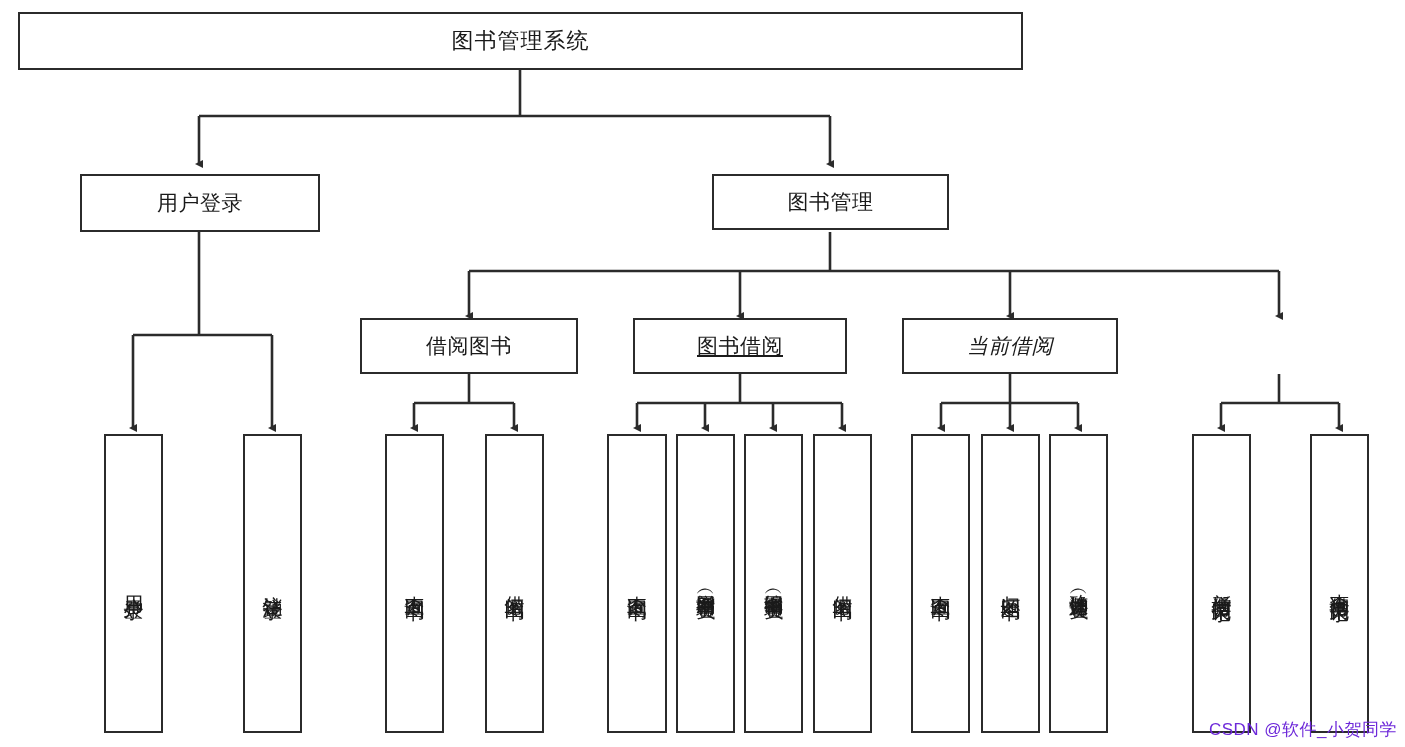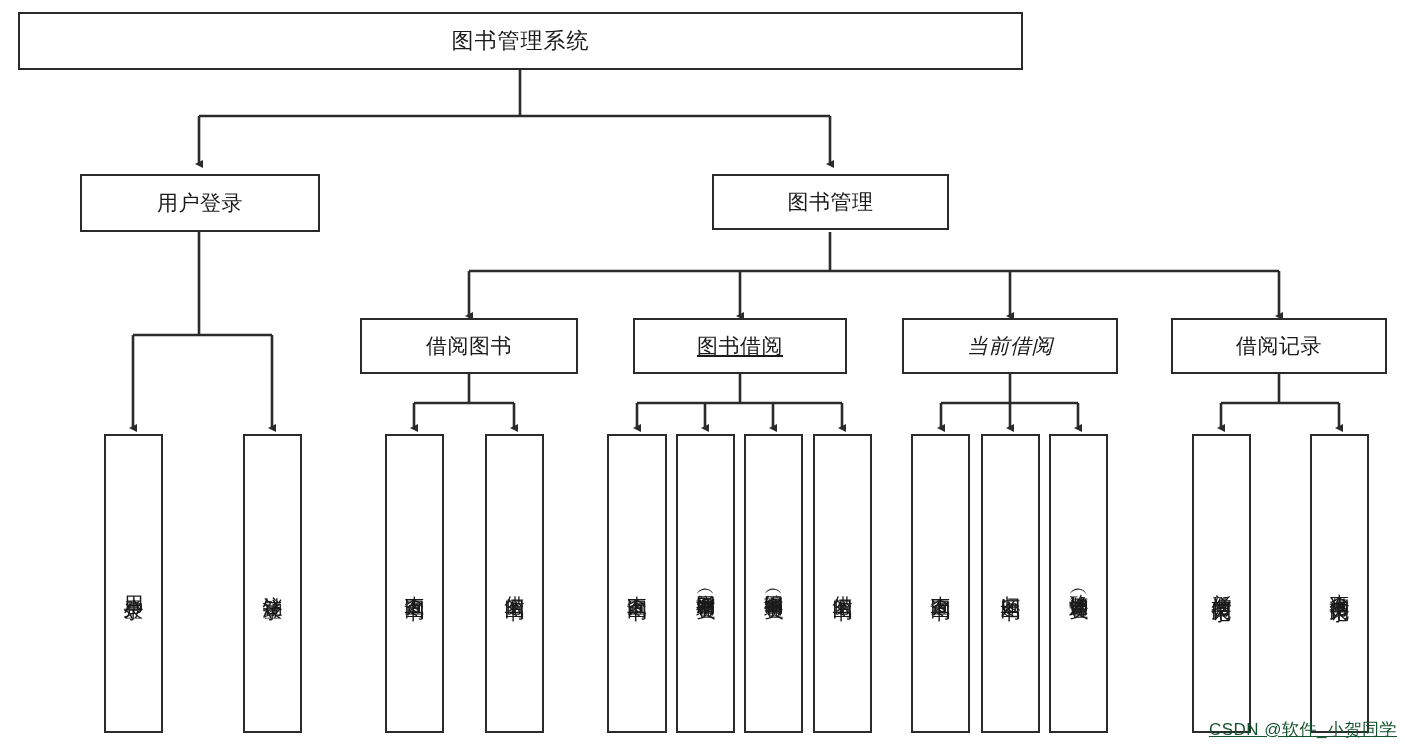--- a/index.html
+++ b/index.html
@@ -66,24 +66,23 @@
   .node.vertical.tight .node-label {
     font-size: 19px;
     letter-spacing: 1px;
     line-height: 1.18;
   }
   .watermark {
     position: absolute;
     right: 8px;
     bottom: 6px;
     font-size: 17px;
-    color: #14532d;
+    color: #6d28d9;
     letter-spacing: 0.5px;
     white-space: nowrap;
-    text-decoration: underline;
   }
 </style>
 </head>
 <body>
 
 <div id="diagram-root">
 
   <svg class="connectors" viewBox="0 0 1405 747" xmlns="http://www.w3.org/2000/svg">
     <defs>
       <marker id="arrowhead" markerWidth="9" markerHeight="9" refX="4.5" refY="4.5" orient="auto" markerUnits="userSpaceOnUse">
@@ -147,23 +146,20 @@
 
   <div class="node horizontal" style="left:360px; top:318px; width:218px; height:56px;">
     <span class="node-label">借阅图书</span>
   </div>
   <div class="node horizontal" style="left:633px; top:318px; width:214px; height:56px;text-decoration:underline;">
     <span class="node-label">图书借阅</span>
   </div>
   <div class="node horizontal" style="left:902px; top:318px; width:216px; height:56px;font-style:italic;">
     <span class="node-label">当前借阅</span>
   </div>
-  <div class="node horizontal" style="left:1171px; top:318px; width:216px; height:56px;">
-    <span class="node-label">借阅记录</span>
-  </div>
 
   <div class="node vertical" style="left:104px; top:434px; width:59px; height:299px;">
     <span class="node-label">用户登录</span>
   </div>
   <div class="node vertical" style="left:243px; top:434px; width:59px; height:299px;">
     <span class="node-label">注销登录</span>
   </div>
 
   <div class="node vertical" style="left:385px; top:434px; width:59px; height:299px;">
     <span class="node-label">查询图书</span>

